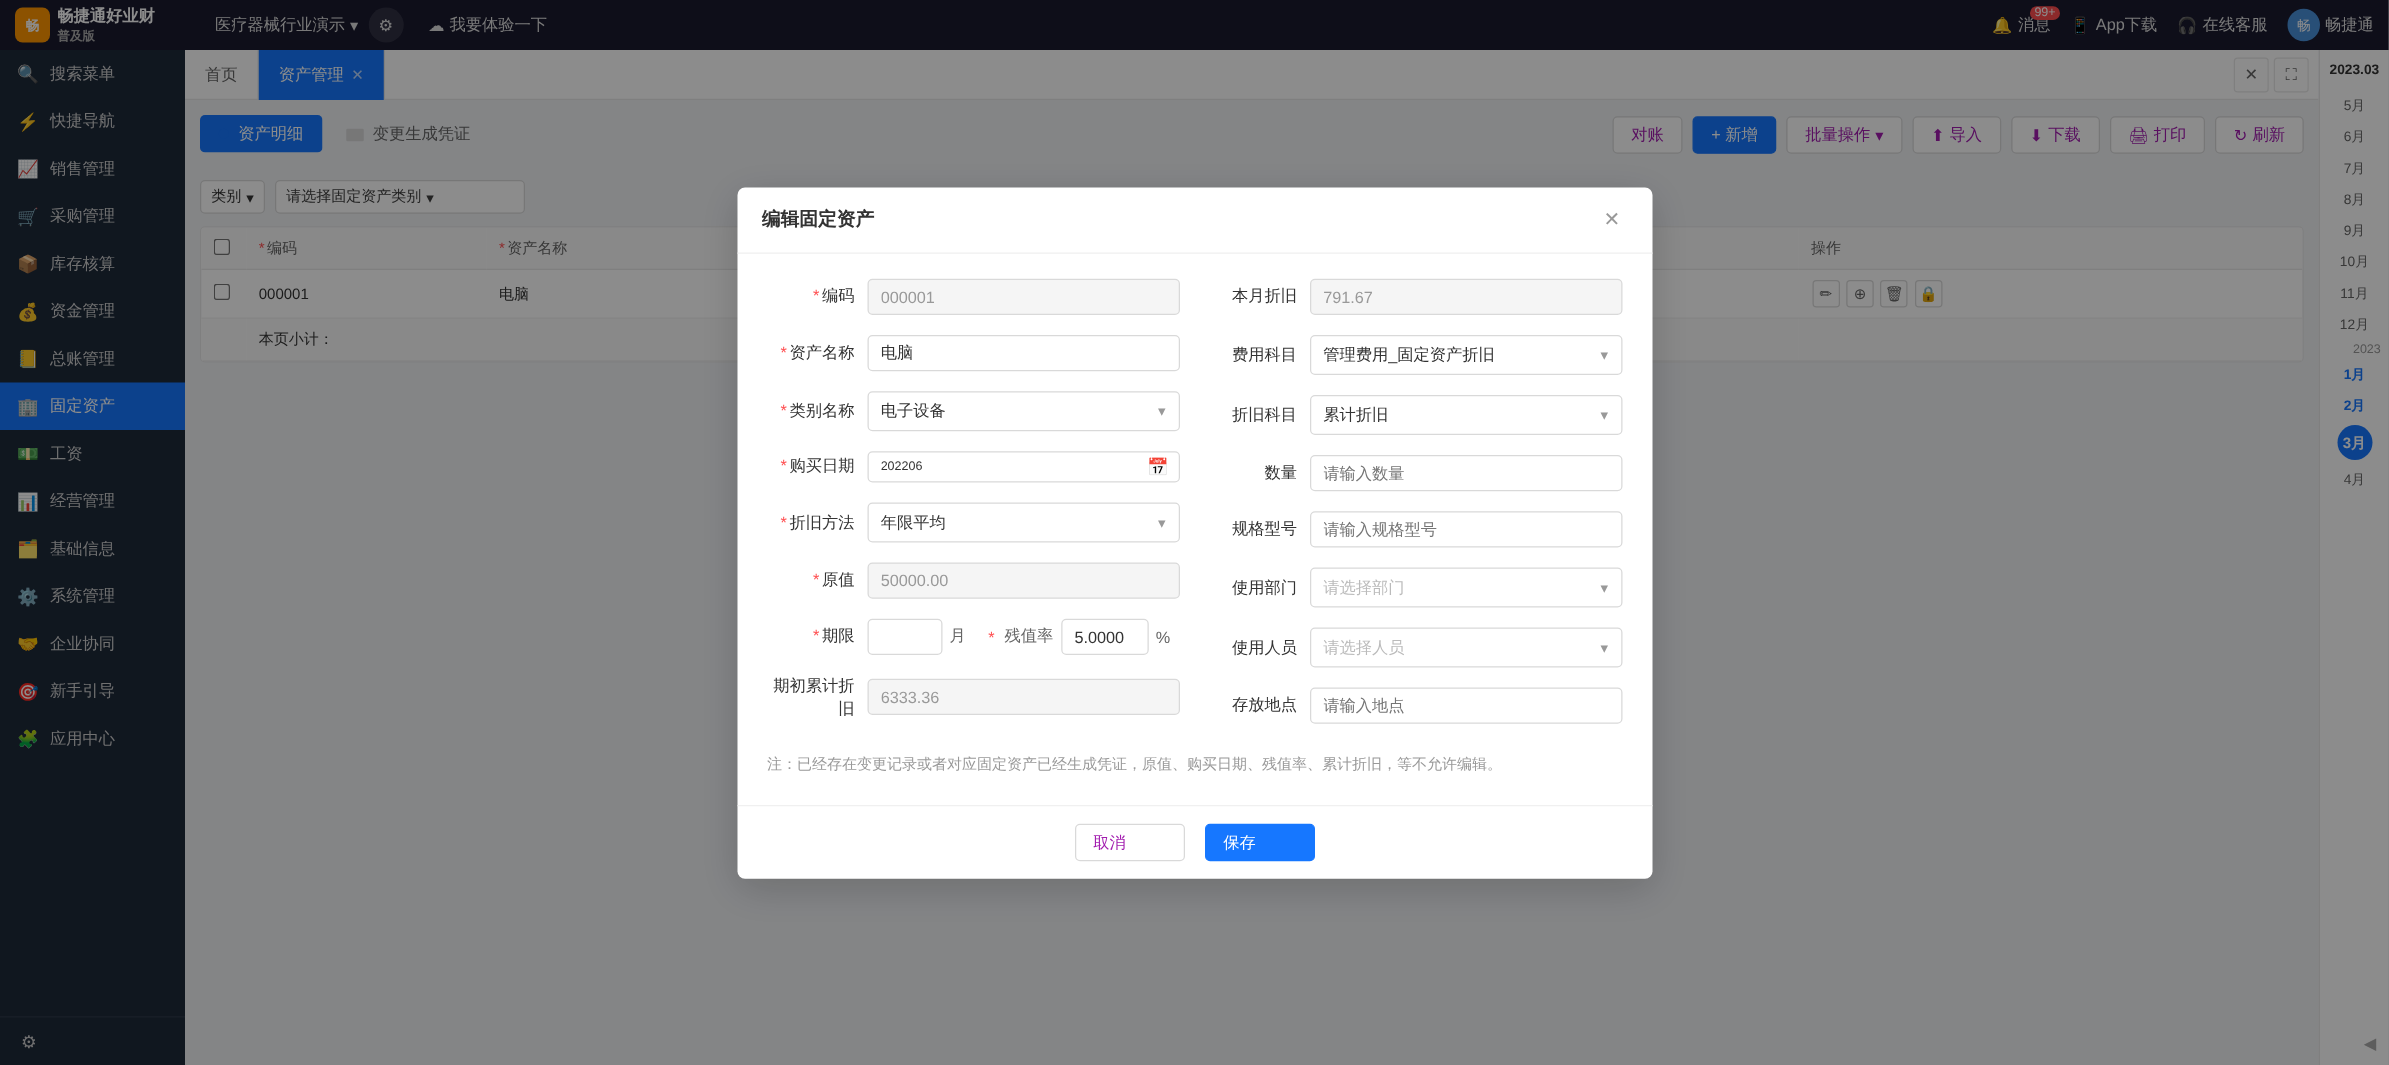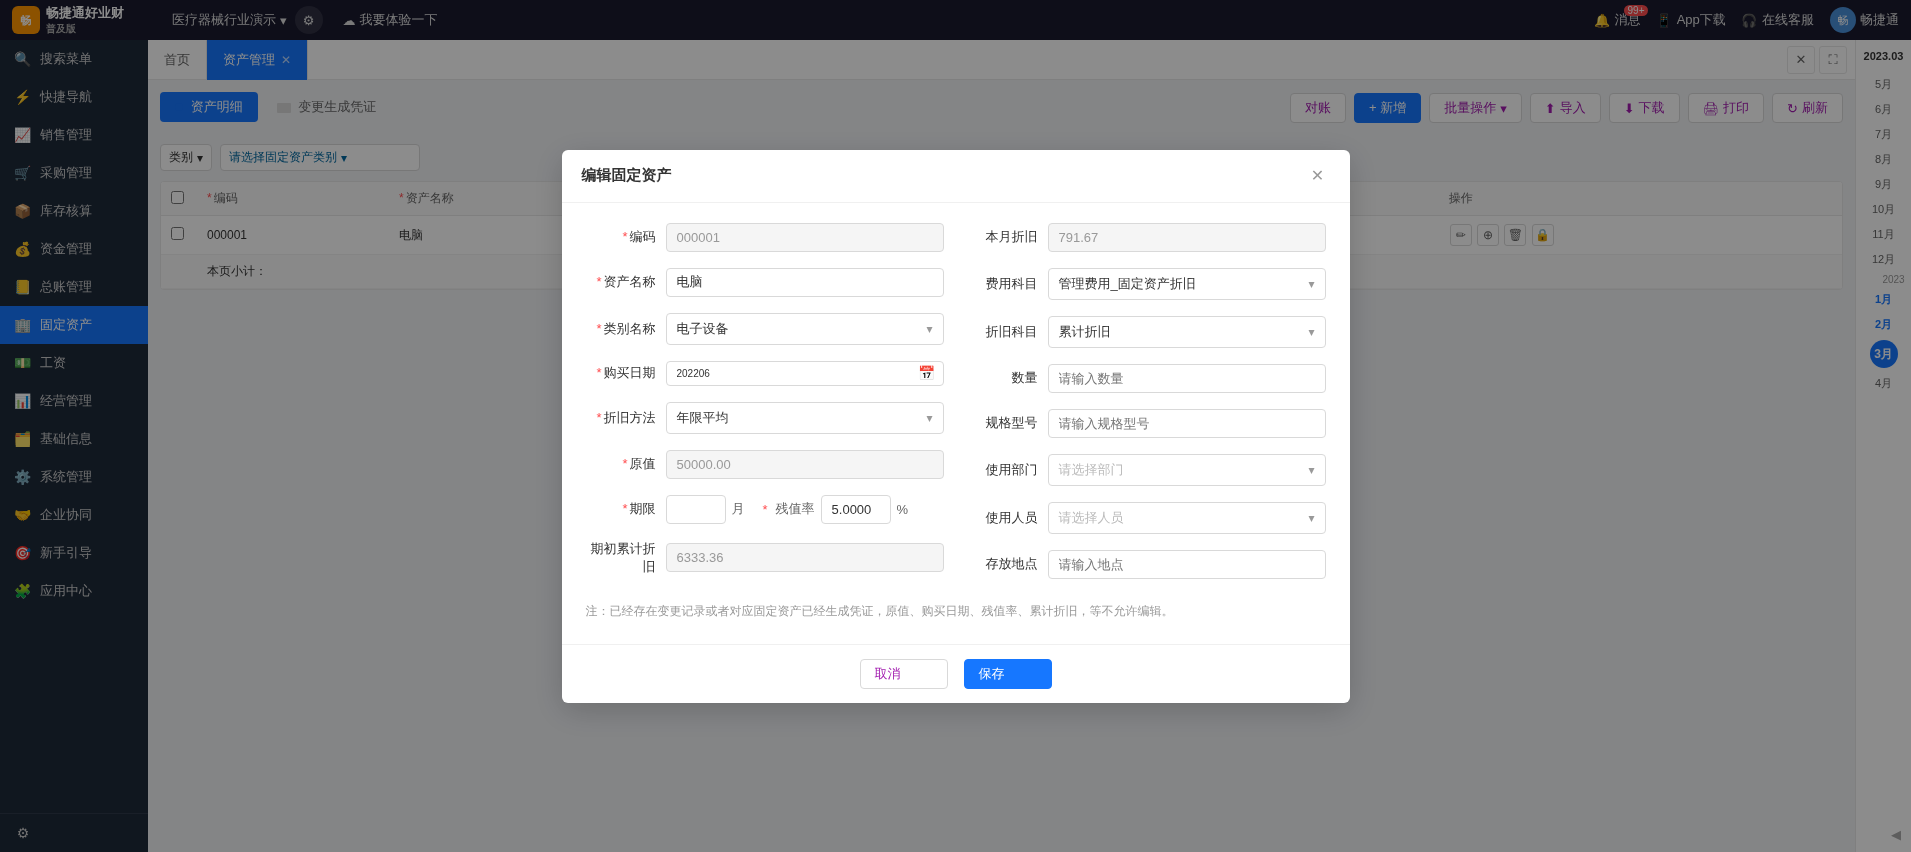--- a/index.html
+++ b/index.html
@@ -56,21 +56,21 @@
 
     
     .right-panel { width: 56px; background: #fff; border-left: 1px solid #e8e8e8; flex-shrink: 0; display: flex; flex-direction: column; align-items: center; padding-top: 8px; font-size: 11px; color: #666; }
     .cal-month { font-size: 11px; color: #333; font-weight: bold; padding: 2px 0; }
     .cal-item { width: 40px; text-align: center; padding: 4px 0; cursor: pointer; border-radius: 3px; margin: 1px 0; }
     .cal-item.today { background: #1677ff; color: #fff; border-radius: 50%; width: 28px; height: 28px; display: flex; align-items: center; justify-content: center; font-size: 12px; font-weight: bold; }
     .cal-current { color: #1677ff; font-weight: bold; }
 
     
     .modal-overlay { position: fixed; top: 0; left: 0; right: 0; bottom: 0; background: rgba(0,0,0,0.45); z-index: 100; display: flex; align-items: center; justify-content: center; }
-    .modal { background: #fff; border-radius: 6px; width: 788px; box-shadow: 0 8px 32px rgba(0,0,0,0.18); }
+    .modal { background: #fff; border-radius: 6px; width: 732px; box-shadow: 0 8px 32px rgba(0,0,0,0.18); }
     .modal-header { display: flex; align-items: center; justify-content: space-between; padding: 14px 20px; border-bottom: 1px solid #f0f0f0; }
     .modal-title { font-size: 15px; font-weight: bold; color: #333; }
     .modal-close { width: 24px; height: 24px; display: flex; align-items: center; justify-content: center; cursor: pointer; color: #999; font-size: 16px; }
     .modal-body { padding: 20px 24px; }
     .modal-footer { display: flex; align-items: center; justify-content: center; gap: 16px; padding: 14px 24px; border-top: 1px solid #f0f0f0; }
     .form-row { display: flex; align-items: center; margin-bottom: 16px; }
     .form-label { width: 80px; text-align: right; padding-right: 10px; font-size: 13px; color: #333; flex-shrink: 0; }
     .form-input { flex: 1; padding: 6px 10px; border: 1px solid #d9d9d9; border-radius: 4px; font-size: 13px; color: #333; outline: none; }
     .form-input.disabled { background: #f5f5f5; color: #999; }
     .form-select { flex: 1; padding: 6px 10px; border: 1px solid #d9d9d9; border-radius: 4px; font-size: 13px; color: #333; background: #fff; display: flex; align-items: center; justify-content: space-between; cursor: pointer; }
@@ -264,21 +264,21 @@
               <span>刷新</span>
             </button>
           </div>
         </div>
 
         <div class="filter-row">
           <div class="filter-select">
             <span>类别</span>
             <span>▾</span>
           </div>
-          <div class="filter-select" style="min-width:200px; color:#0369a1;">
+          <div class="filter-select" style="min-width:200px; color:#404040;">
             <span>请选择固定资产类别</span>
             <span>▾</span>
           </div>
         </div>
 
         <div style="background:#fff; border-radius:4px; overflow:hidden; border:1px solid #e8e8e8;">
           <table class="data-table">
             <thead>
               <tr>
                 <th style="width:36px;"><input type="checkbox" style=""></th>

